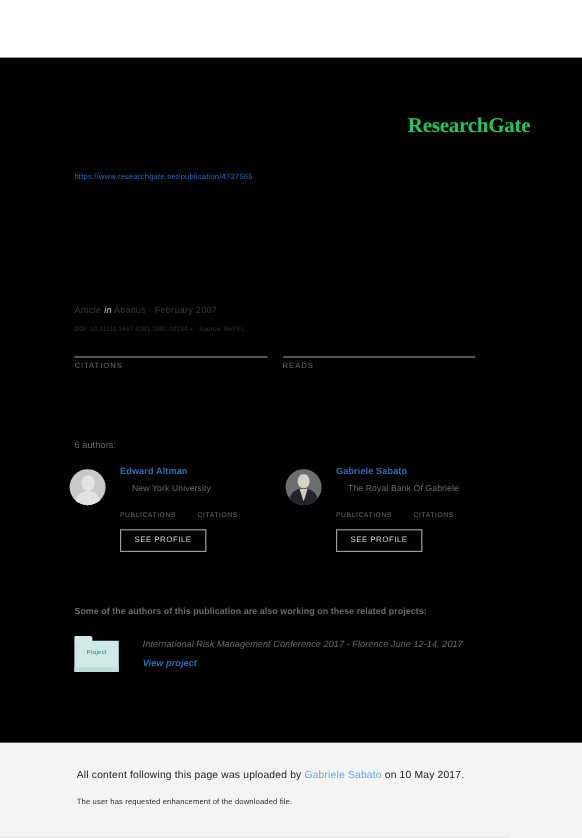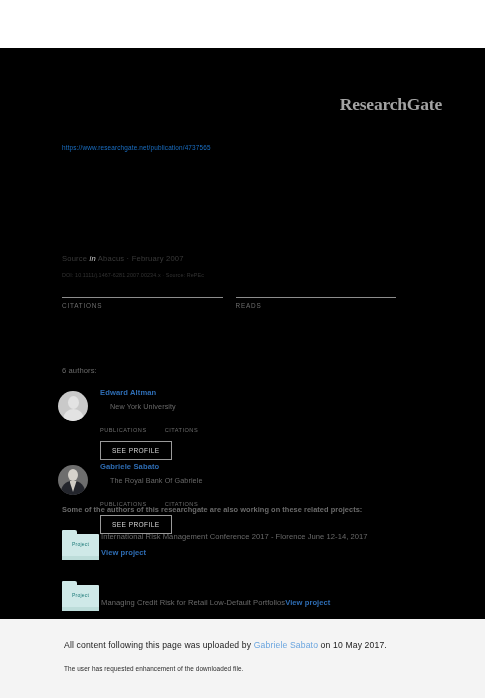--- a/index.html
+++ b/index.html
@@ -29,21 +29,21 @@
     color: #000000;
   }
 
   .rg-logo {
     position: absolute;
     top: 48px;
     right: 43px;
     font-family: "Liberation Serif", serif;
     font-size: 17.5px;
     font-weight: bold;
-    color: #a3a3a3;
+    color: #22c55e;
     letter-spacing: -0.2px;
     line-height: 1;
   }
 
   .rg-url {
     position: absolute;
     top: 96px;
     left: 62px;
     font-size: 6.4px;
     color: #1a6fc4;
@@ -123,21 +123,20 @@
     color: #6a6a6a;
     letter-spacing: 0.1px;
   }
 
   .authors {
     position: absolute;
     top: 338px;
     left: 58px;
     width: 360px;
     display: flex;
-    flex-direction: column;
   }
   .author {
     width: 182px;
     display: flex;
     align-items: flex-start;
   }
   .avatar {
     width: 30px;
     height: 30px;
     border-radius: 50%;
@@ -276,22 +275,23 @@
   .folder .label {
     position: absolute;
     left: 0; top: 11px;
     width: 37px;
     text-align: center;
     font-size: 5px;
     color: #1f7c7a;
     letter-spacing: 0.2px;
   }
   .project-body {
-    margin-left: 2px;
+    margin-left: 20px;
     padding-top: 2px;
+    font-style: italic;
   }
   .project-title {
     font-size: 7.6px;
     color: #6a6a6a;
     letter-spacing: 0.05px;
   }
   .project-link {
     font-size: 7.6px;
     font-weight: bold;
     color: #2e6db4;
@@ -336,21 +336,21 @@
 
 <div class="rg-panel">
 
   <div class="rg-logo">ResearchGate</div>
 
   <div class="rg-url">https://www.researchgate.net/publication/4737565</div>
 
   <div class="article-title">Modeling Credit Risk for SMEs: Evidence from the US Market</div>
 
   <div class="article-meta">
-    <span>Source</span>
+    <span>Article</span>
     <span class="em">in</span>
     <span>Abacus · February 2007</span>
   </div>
 
   <div class="article-doi">DOI: 10.1111/j.1467-6281.2007.00234.x · Source: RePEc</div>
 
   <div class="stats">
     <div class="stat-col">
       <div class="stat-num">406</div>
       <div class="stat-rule"></div>
@@ -407,46 +407,35 @@
             <div class="astat-num">789</div>
             <div class="astat-label">CITATIONS</div>
           </div>
         </div>
         <div class="see-profile">SEE PROFILE</div>
       </div>
     </div>
 
   </div>
 
-  <div class="projects-head">Some of the authors of this researchgate are also working on these related projects:</div>
+  <div class="projects-head">Some of the authors of this publication are also working on these related projects:</div>
 
   <div class="project project-1">
     <div class="folder">
       <div class="tab"></div>
       <div class="body"></div>
       <div class="lip"></div>
       <div class="label">Project</div>
     </div>
     <div class="project-body">
       <div class="project-title">International Risk Management Conference 2017 - Florence June 12-14, 2017</div>
       <div class="project-link">View project</div>
     </div>
   </div>
 
-  <div class="project project-2">
-    <div class="folder">
-      <div class="tab"></div>
-      <div class="body"></div>
-      <div class="lip"></div>
-      <div class="label">Project</div>
-    </div>
-    <div class="project-body">
-      <span class="project-title inline-row">Managing Credit Risk for Retail Low-Default Portfolios</span><span class="project-link inline-row">View project</span>
-    </div>
-  </div>
 
 </div>
 
 <div class="footer">
   <div class="footer-line1">
     <span>All content following this page was uploaded by </span><span class="uploader">Gabriele Sabato</span><span> on 10 May 2017.</span>
   </div>
   <div class="footer-line2">The user has requested enhancement of the downloaded file.</div>
 </div>
 

